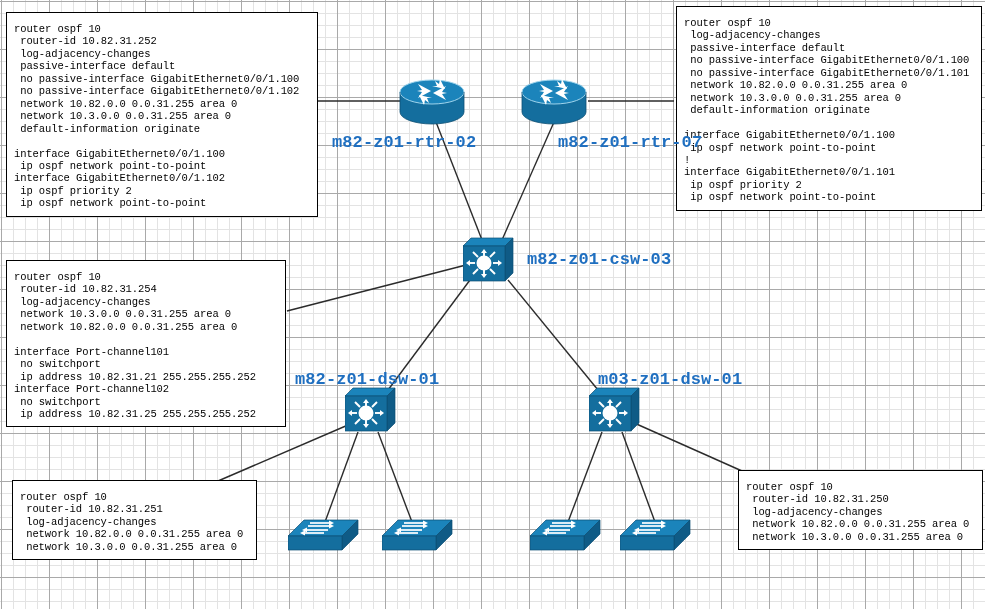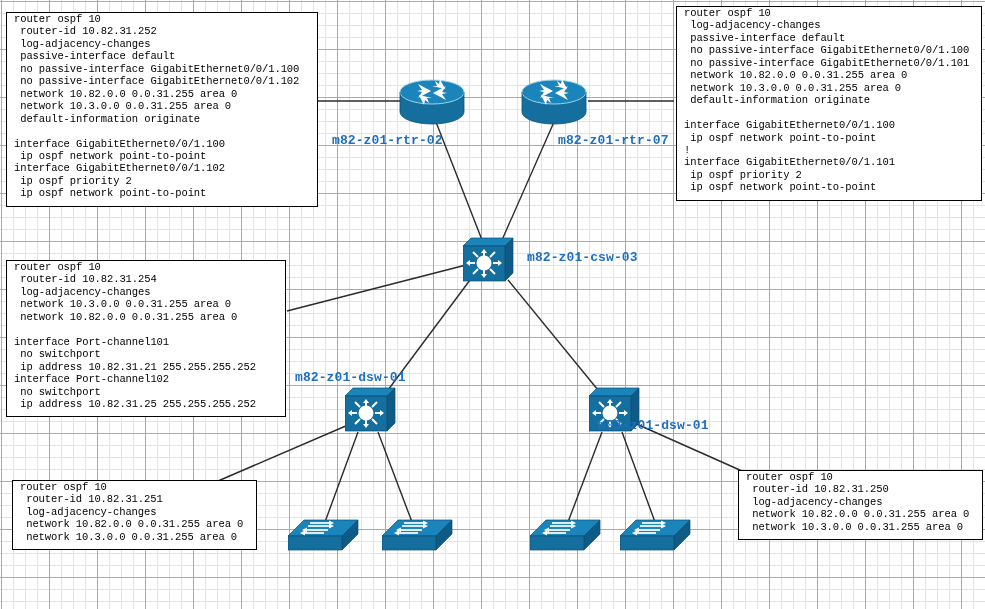--- a/index.html
+++ b/index.html
@@ -30,38 +30,38 @@
     left: 0; top: 0;
     width: 985px;
     height: 609px;
     pointer-events: none;
   }
   .cfg-box {
     position: absolute;
     box-sizing: border-box;
     background: #ffffff;
     border: 1.5px solid #000000;
-    padding: 0 7px 6px 7px;
+    padding: 10px 7px 6px 7px;
     font-family: "Liberation Mono", "DejaVu Sans Mono", monospace;
     font-size: 10.5px;
     line-height: 12.45px;
     color: #000000;
     white-space: pre;
     letter-spacing: -0.1px;
     z-index: 5;
   }
   .node {
     position: absolute;
     z-index: 4;
   }
   .node svg { display: block; }
   .node-label {
     position: absolute;
     font-family: "Liberation Mono", "DejaVu Sans Mono", monospace;
-    font-size: 13px;
+    font-size: 17px;
     font-weight: bold;
     color: #1f6fc0;
     white-space: nowrap;
     letter-spacing: 0.1px;
     z-index: 6;
   }
 </style>
 </head>
 <body>
 
@@ -254,21 +254,21 @@
       </g>
       <g fill="#ffffff">
         <path d="M21,12 l-3,4 h6 z"></path>
           <path d="M21,41 l-3,-4 h6 z"></path>
         <path d="M3,26 l4,-3 v6 z"></path>
           <path d="M39,26 l-4,-3 v6 z"></path>
       </g>
       <circle cx="21" cy="26" r="7.5" fill="#ffffff"></circle>
     </svg>
   </div>
-  <div class="node-label" style="left:598px; top:370px;margin-top:48px;">m03-z01-dsw-01</div>
+  <div class="node-label" style="left:598px; top:370px;">m03-z01-dsw-01</div>
 
   <div class="node" style="left:288px; top:518px;">
     <svg width="72" height="38" viewBox="0 0 72 38">
       <path d="M16,2 L70,2 L54,18 L0,18 Z" fill="#1b84bb" stroke="#0d4f74" stroke-width="0.7"></path>
       <path d="M70,2 L70,16 L54,32 L54,18 Z" fill="#0f5b86" stroke="#0d4f74" stroke-width="0.7"></path>
       <path d="M0,18 L54,18 L54,32 L0,32 Z" fill="#146e9e" stroke="#0d4f74" stroke-width="0.7"></path>
       <g fill="none" stroke="#ffffff" stroke-width="1.7">
         <line x1="20" y1="8" x2="44" y2="8"></line>
         <line x1="16" y1="12" x2="40" y2="12"></line>
         <line x1="22" y1="5" x2="44" y2="5"></line>

